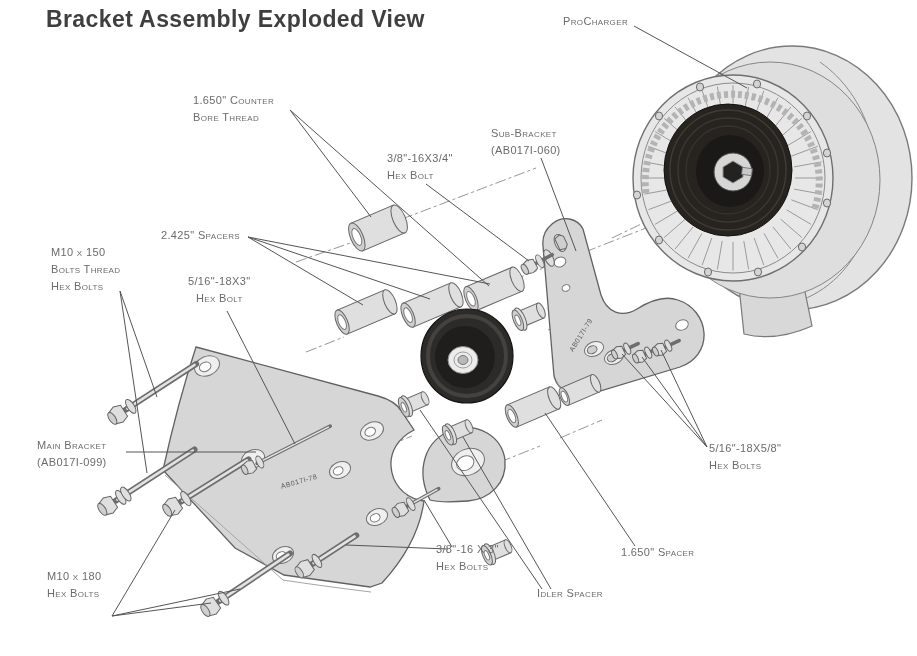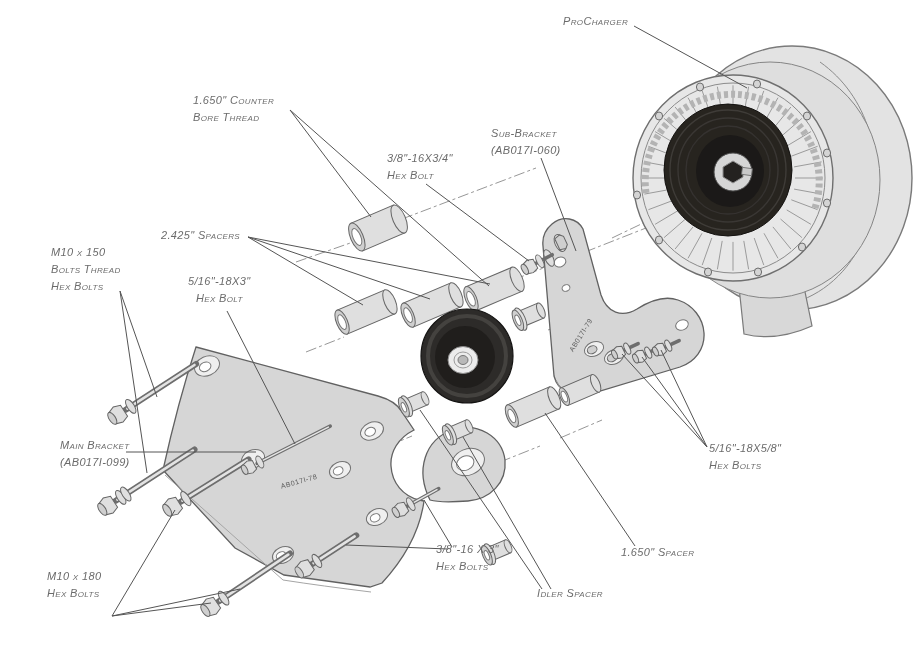--- a/index.html
+++ b/index.html
@@ -5,21 +5,21 @@
   :root{
     --bg:#ffffff; --title-text:#3f3f3f; --label-text:#6b6b6b;
     --line:#555555; --plate-fill:#d6d6d6; --edge:#616161; --pulley-dark:#27241f;
   }
   html,body{margin:0;padding:0;background:var(--bg);}
   #page{position:relative;width:917px;height:656px;background:var(--bg);overflow:hidden;
         font-family:"Liberation Sans",sans-serif;}
   .title{position:absolute;left:46px;top:6px;font-size:23px;font-weight:600;
          color:var(--title-text);letter-spacing:.4px;}
   .lbl{position:absolute;font-size:11px;font-variant:small-caps;color:var(--label-text);
-       line-height:1.55;letter-spacing:.35px;white-space:nowrap;font-style:italic;}
+       line-height:1.55;letter-spacing:.35px;white-space:nowrap;}
   svg{position:absolute;left:0;top:0;}
   .plate{fill:var(--plate-fill);stroke:var(--edge);stroke-width:1.3;}
   .metal{fill:#dfdfdf;stroke:#666;stroke-width:1;}
   .metal2{fill:#cfcfcf;stroke:#666;stroke-width:1;}
   .bore{fill:#ffffff;stroke:#777;stroke-width:1;}
   .cb{fill:#efefef;stroke:#737373;stroke-width:1;}
   .lead{stroke:var(--line);stroke-width:1;fill:none;}
   .cl{stroke:#979797;stroke-width:1;fill:none;stroke-dasharray:11 3 3 3;}
   .shaft{stroke:#6e6e6e;stroke-width:6;stroke-linecap:round;fill:none;}
   .shaftin{stroke:#e3e3e3;stroke-width:2.6;stroke-linecap:round;fill:none;}
@@ -363,20 +363,21 @@
     <path class="lead" d="M452,547 L424,500"></path>
     <path class="lead" d="M542,589 L420,410"></path>
     <path class="lead" d="M551,589 L463,437"></path>
     <path class="lead" d="M635,546 L545,413"></path>
     <path class="lead" d="M707,447 L622,354"></path>
     <path class="lead" d="M707,447 L642,357"></path>
     <path class="lead" d="M707,447 L661,350"></path>
   </g>
 </svg>
 
+  <div class="title">Bracket Assembly Exploded View</div>
 
   <div class="lbl" style="left:563px;top:13px">
     <span>ProCharger</span>
   </div>
 
   <div class="lbl" style="left:193px;top:92px">
     <div>1.650" Counter</div>
     <div>Bore Thread</div>
   </div>
 
@@ -398,21 +399,21 @@
     <div>M10 x 150</div>
     <div>Bolts Thread</div>
     <div>Hex Bolts</div>
   </div>
 
   <div class="lbl" style="left:188px;top:273px">
     <div>5/16"-18X3"</div>
     <div style="padding-left:8px">Hex Bolt</div>
   </div>
 
-  <div class="lbl" style="left:60px;top:437px">
+  <div class="lbl" style="left:37px;top:437px">
     <div>Main Bracket</div>
     <div>(AB017I-099)</div>
   </div>
 
   <div class="lbl" style="left:47px;top:568px">
     <div>M10 x 180</div>
     <div>Hex Bolts</div>
   </div>
 
   <div class="lbl" style="left:436px;top:541px">

